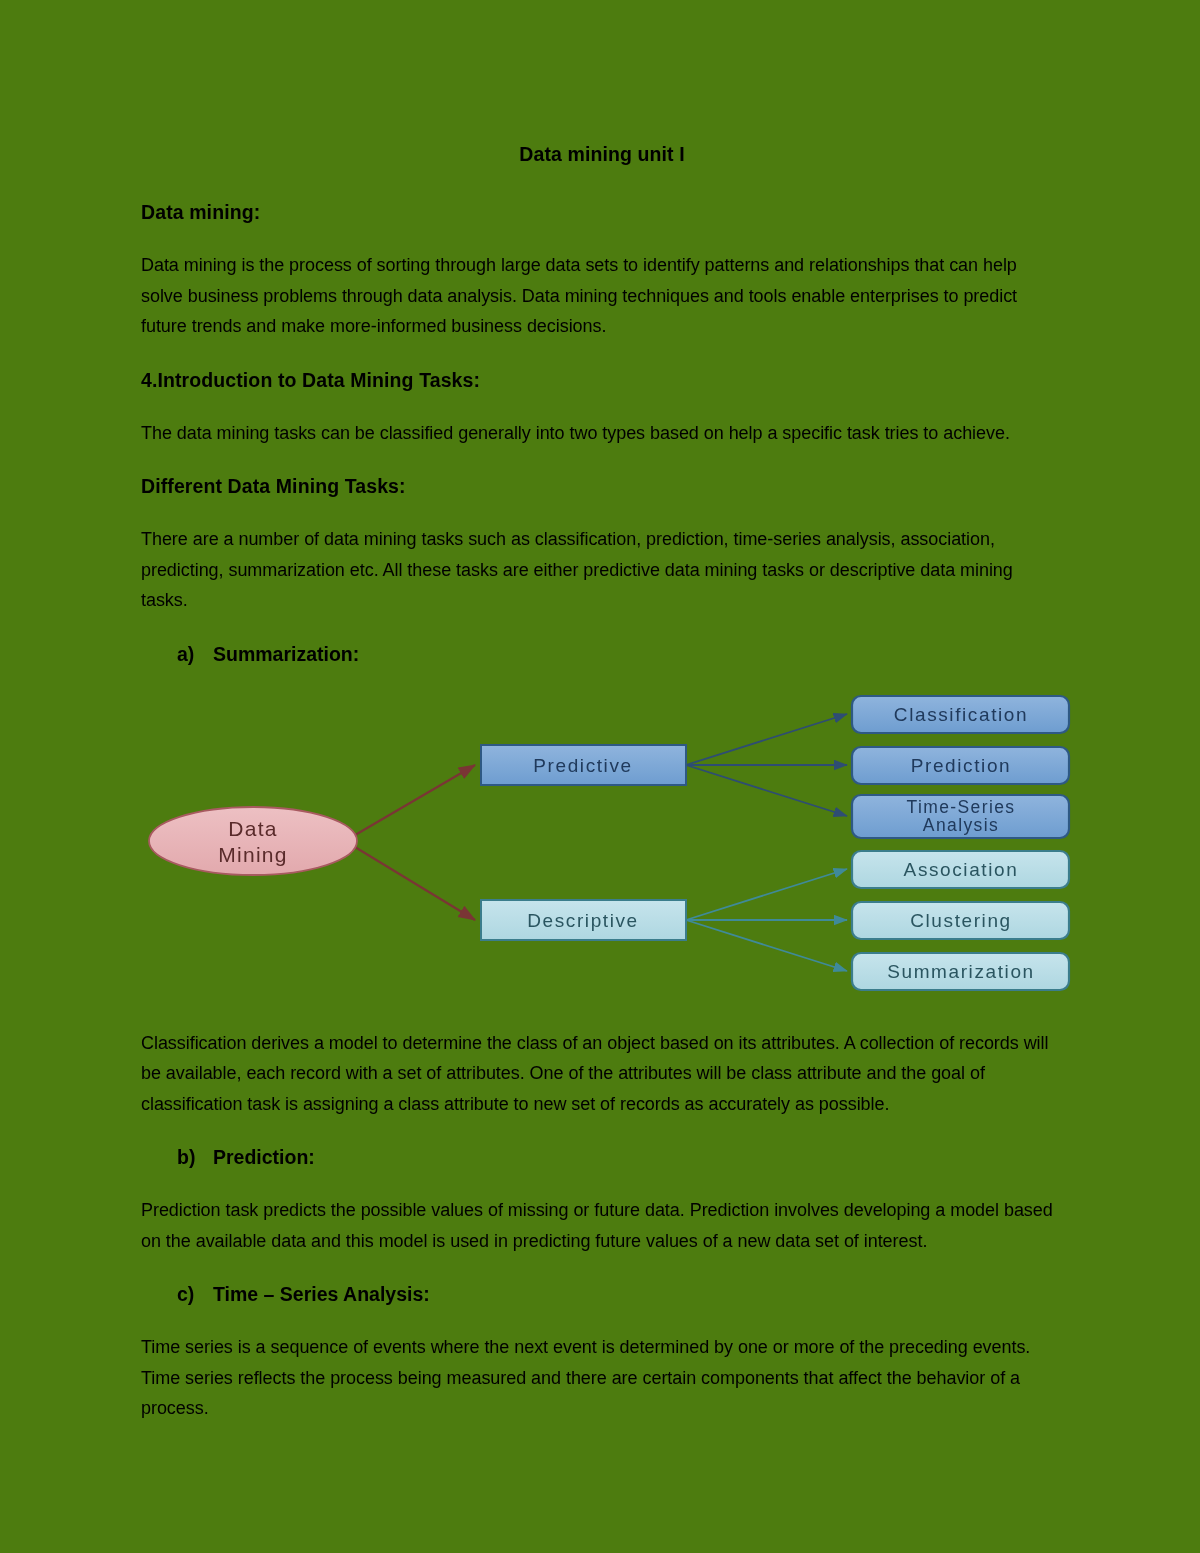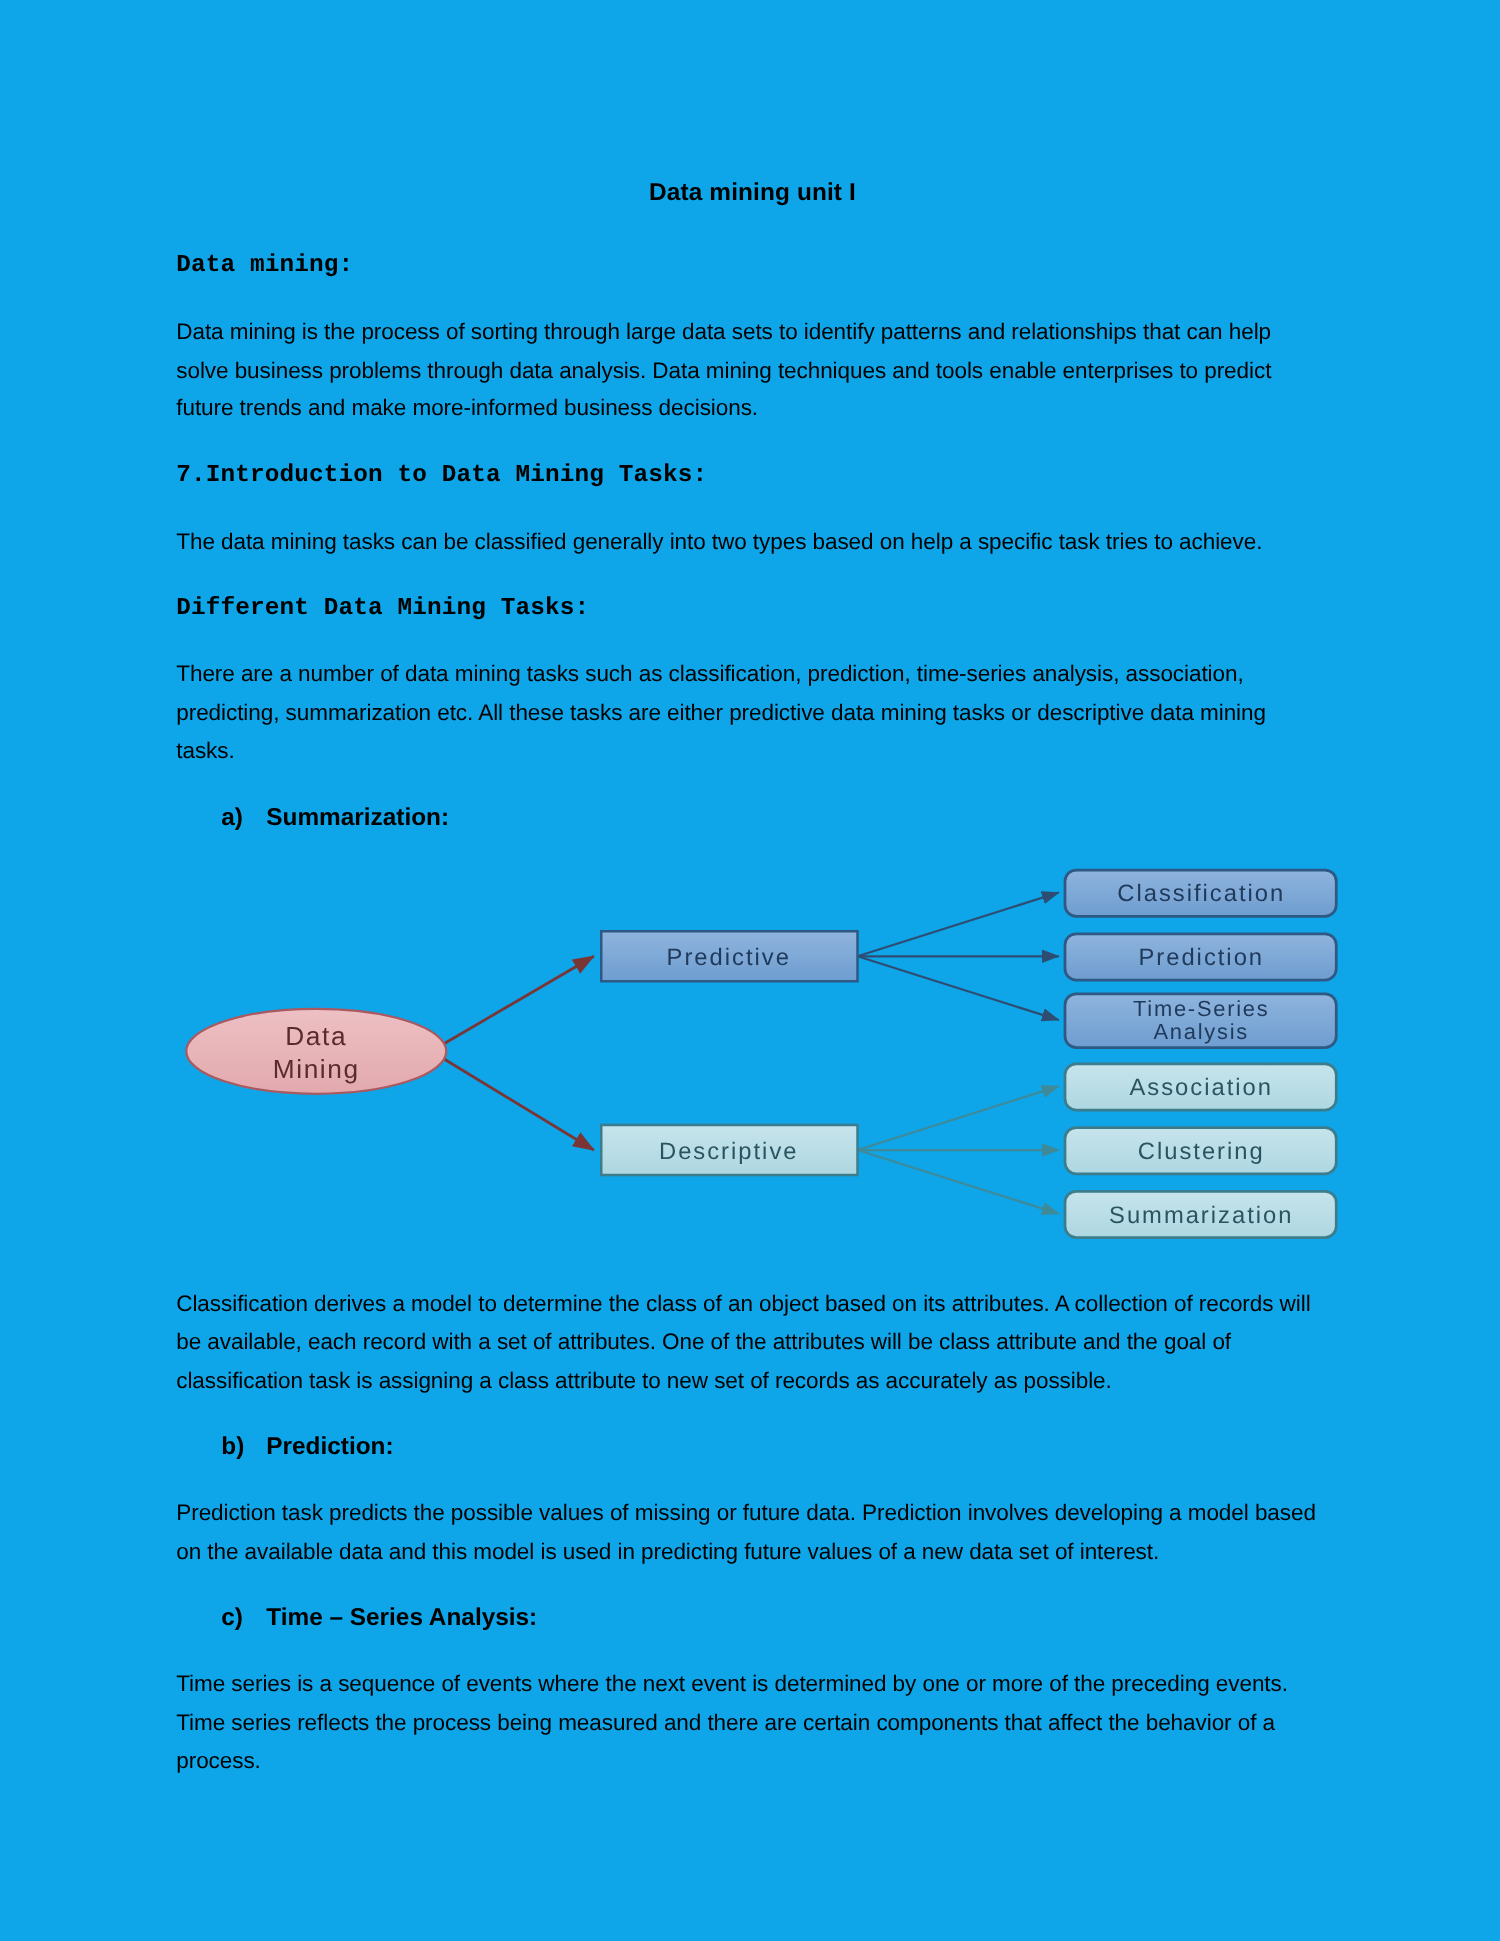--- a/index.html
+++ b/index.html
@@ -8,21 +8,21 @@
     background: #ffffff;
   }
   body {
     font-family: "Liberation Sans", sans-serif;
     color: #000000;
   }
   .page {
     position: relative;
     width: 1200px;
     height: 1553px;
-    background: #0ea5e9;
+    background: #4d7c0f;
     overflow: hidden;
   }
   .content {
     position: absolute;
     left: 141px;
     top: 140px;
     width: 922px;
   }
   .doc-title {
     text-align: center;
@@ -31,21 +31,20 @@
     line-height: 28px;
     margin: 0 0 30px 0;
     letter-spacing: 0.1px;
   }
   .heading {
     font-weight: bold;
     font-size: 19.5px;
     line-height: 28px;
     margin: 0 0 24px 0;
     letter-spacing: 0.1px;
-    font-family: Liberation Mono, monospace;
   }
   .para {
     font-size: 18px;
     line-height: 30.5px;
     margin: 0 0 24px 0;
     text-align: left;
     letter-spacing: -0.05px;
   }
   .para.last { margin-bottom: 28px; }
   .listitem {
@@ -88,21 +87,21 @@
 <body>
 
 <div class="page">
   <div class="content">
 
     <div class="doc-title">Data mining unit I</div>
 
     <div class="heading">Data mining:</div>
     <div class="para">Data mining is the process of sorting through large data sets to identify patterns and relationships that can help solve business problems through data analysis. Data mining techniques and tools enable enterprises to predict future trends and make more-informed business decisions.</div>
 
-    <div class="heading">7.Introduction to Data Mining Tasks:</div>
+    <div class="heading">4.Introduction to Data Mining Tasks:</div>
     <div class="para">The data mining tasks can be classified generally into two types based on help a specific task tries to achieve.</div>
 
     <div class="heading">Different Data Mining Tasks:</div>
     <div class="para">There are a number of data mining tasks such as classification, prediction, time-series analysis, association, predicting, summarization etc. All these tasks are either predictive data mining tasks or descriptive data mining tasks.</div>
 
     <div class="listitem">
       <span class="marker">a)</span>
       <span class="ltext">Summarization:</span>
     </div>
 

